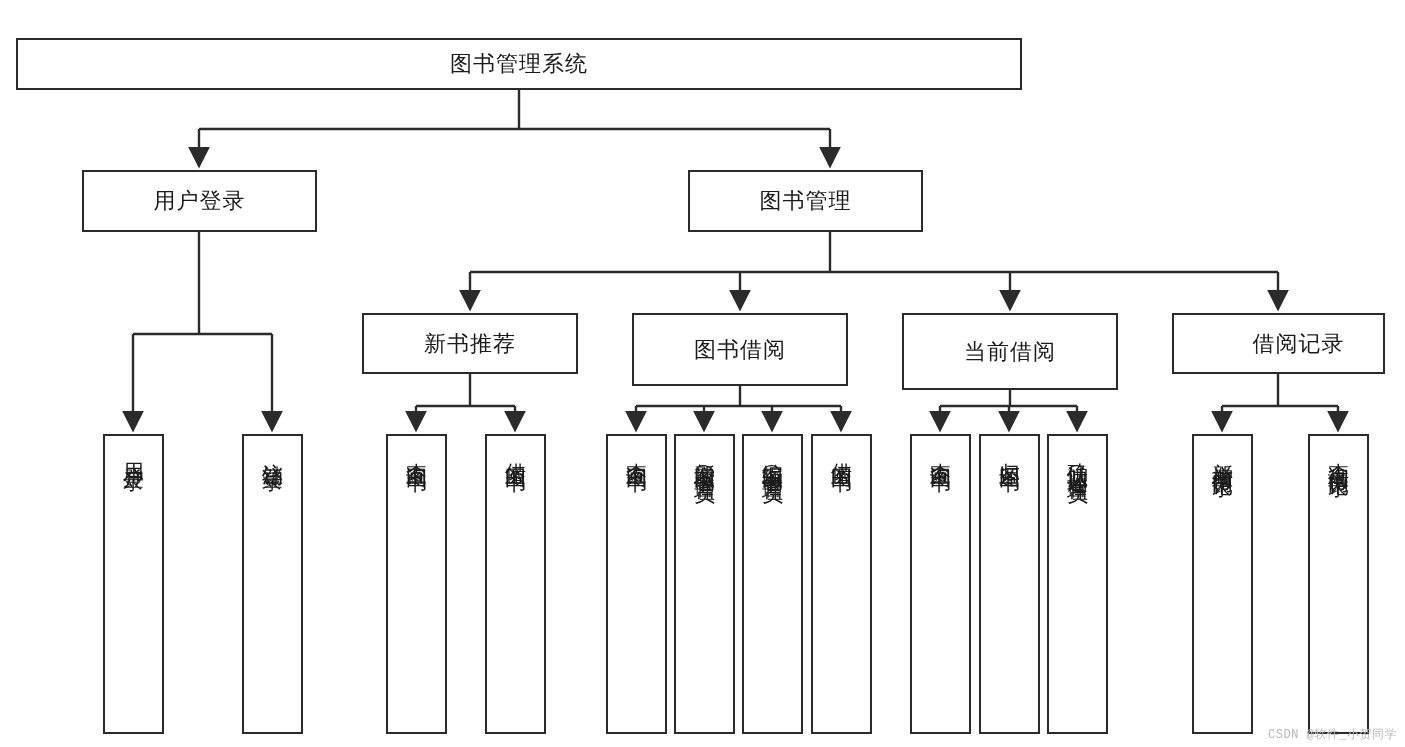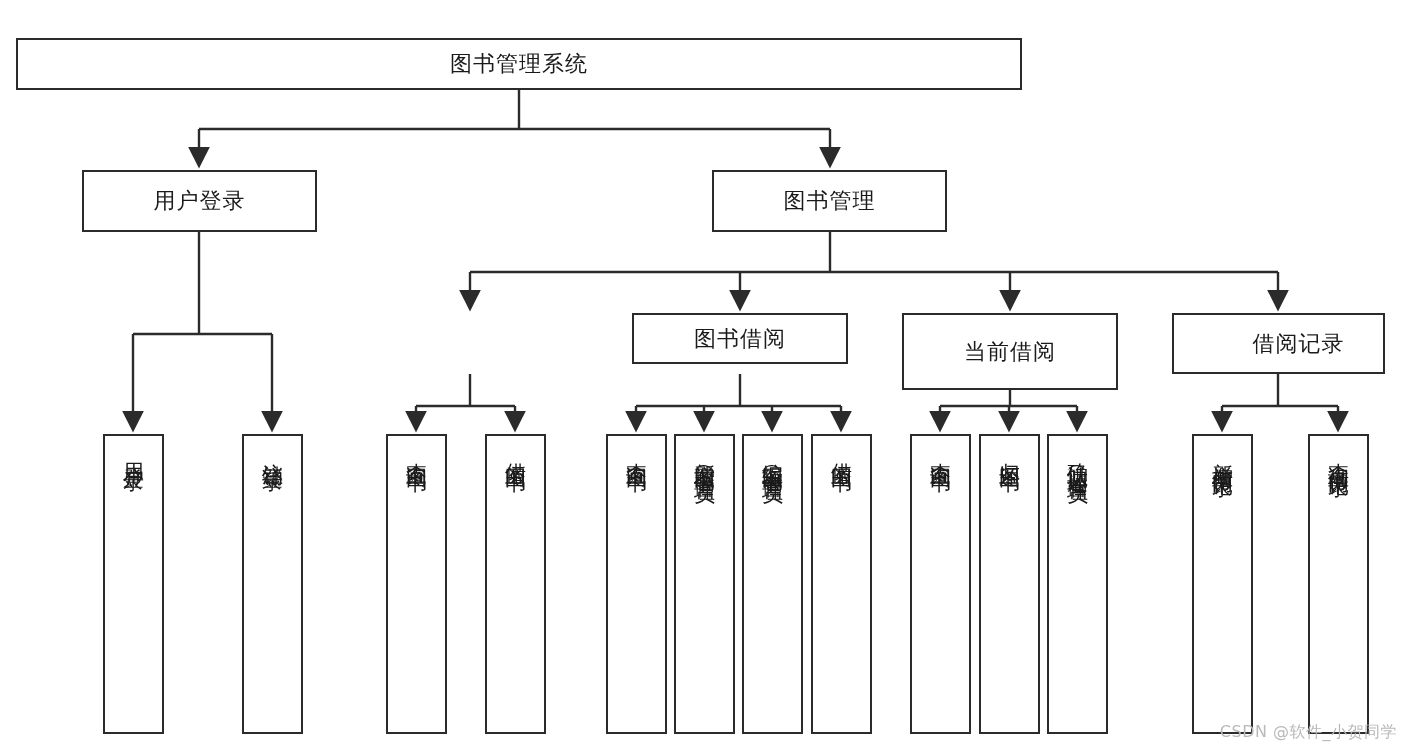--- a/index.html
+++ b/index.html
@@ -53,25 +53,26 @@
     letter-spacing: 3px;
     white-space: nowrap;
   }
   .lbl {
     white-space: nowrap;
   }
   .watermark {
     position: absolute;
     right: 8px;
     bottom: 4px;
-    font-size: 16px;
+    font-size: 12px;
     color: #b9b9b9;
     letter-spacing: 0.5px;
     white-space: nowrap;
     user-select: none;
+    font-family: Liberation Mono, monospace;
   }
 </style>
 </head>
 <body>
 
 <div id="canvas">
 
   <svg class="wires" viewBox="0 0 1405 747">
     <defs>
       <marker id="arrow" viewBox="0 0 12 12" refX="10" refY="6" markerWidth="9" markerHeight="9" orient="auto-start-reverse">
@@ -122,25 +123,28 @@
     </g>
   </svg>
 
   <div class="node horiz" style="left:16px; top:14px; width:1006px; height:52px;margin-top:24px;">
     <span class="lbl">图书管理系统</span>
   </div>
 
   <div class="node horiz" style="left:82px; top:170px; width:235px; height:62px;">
     <span class="lbl">用户登录</span>
   </div>
-  <div class="node horiz" style="left:712px; top:170px; width:235px; height:62px;">
+  <div class="node horiz" style="left:688px; top:170px; width:235px; height:62px;">
     <span class="lbl">图书管理</span>
   </div>
 
-  <div class="node horiz" style="left:632px; top:313px; width:216px; height:51px;">
+  <div class="node horiz" style="left:362px; top:313px; width:216px; height:61px;">
+    <span class="lbl">新书推荐</span>
+  </div>
+  <div class="node horiz" style="left:632px; top:313px; width:216px; height:73px;">
     <span class="lbl">图书借阅</span>
   </div>
   <div class="node horiz" style="left:902px; top:313px; width:216px; height:77px;">
     <span class="lbl">当前借阅</span>
   </div>
   <div class="node horiz" style="left:1172px; top:313px; width:213px; height:61px;padding-left:40px;">
     <span class="lbl">借阅记录</span>
   </div>
 
   <div class="node vert" style="left:103px; top:434px; width:61px; height:300px;">

